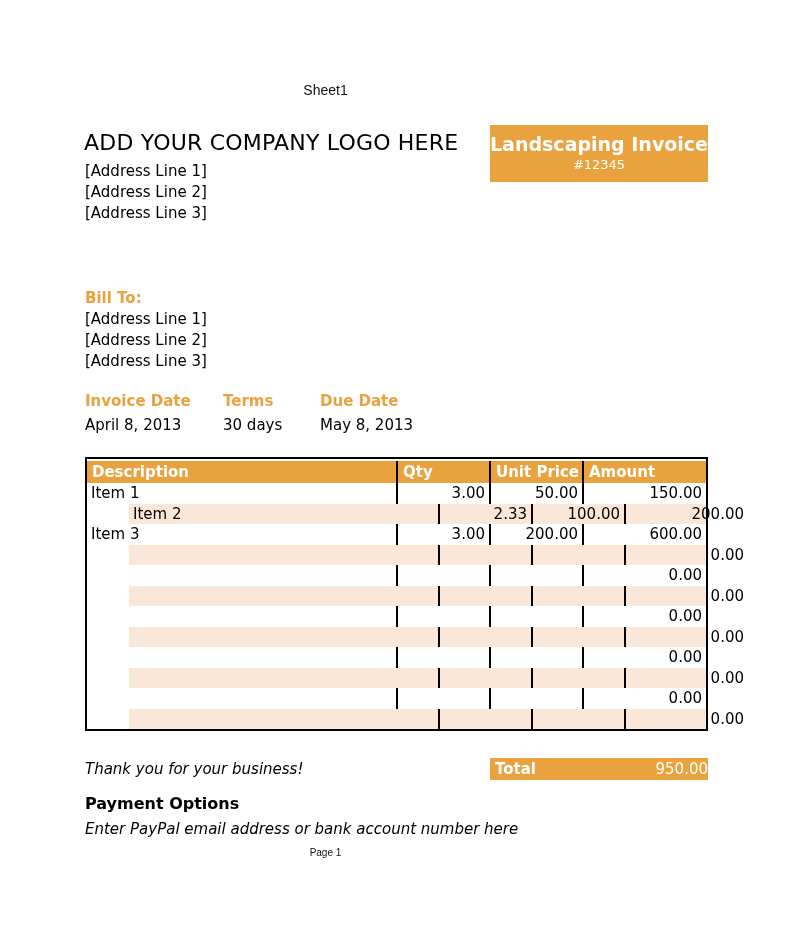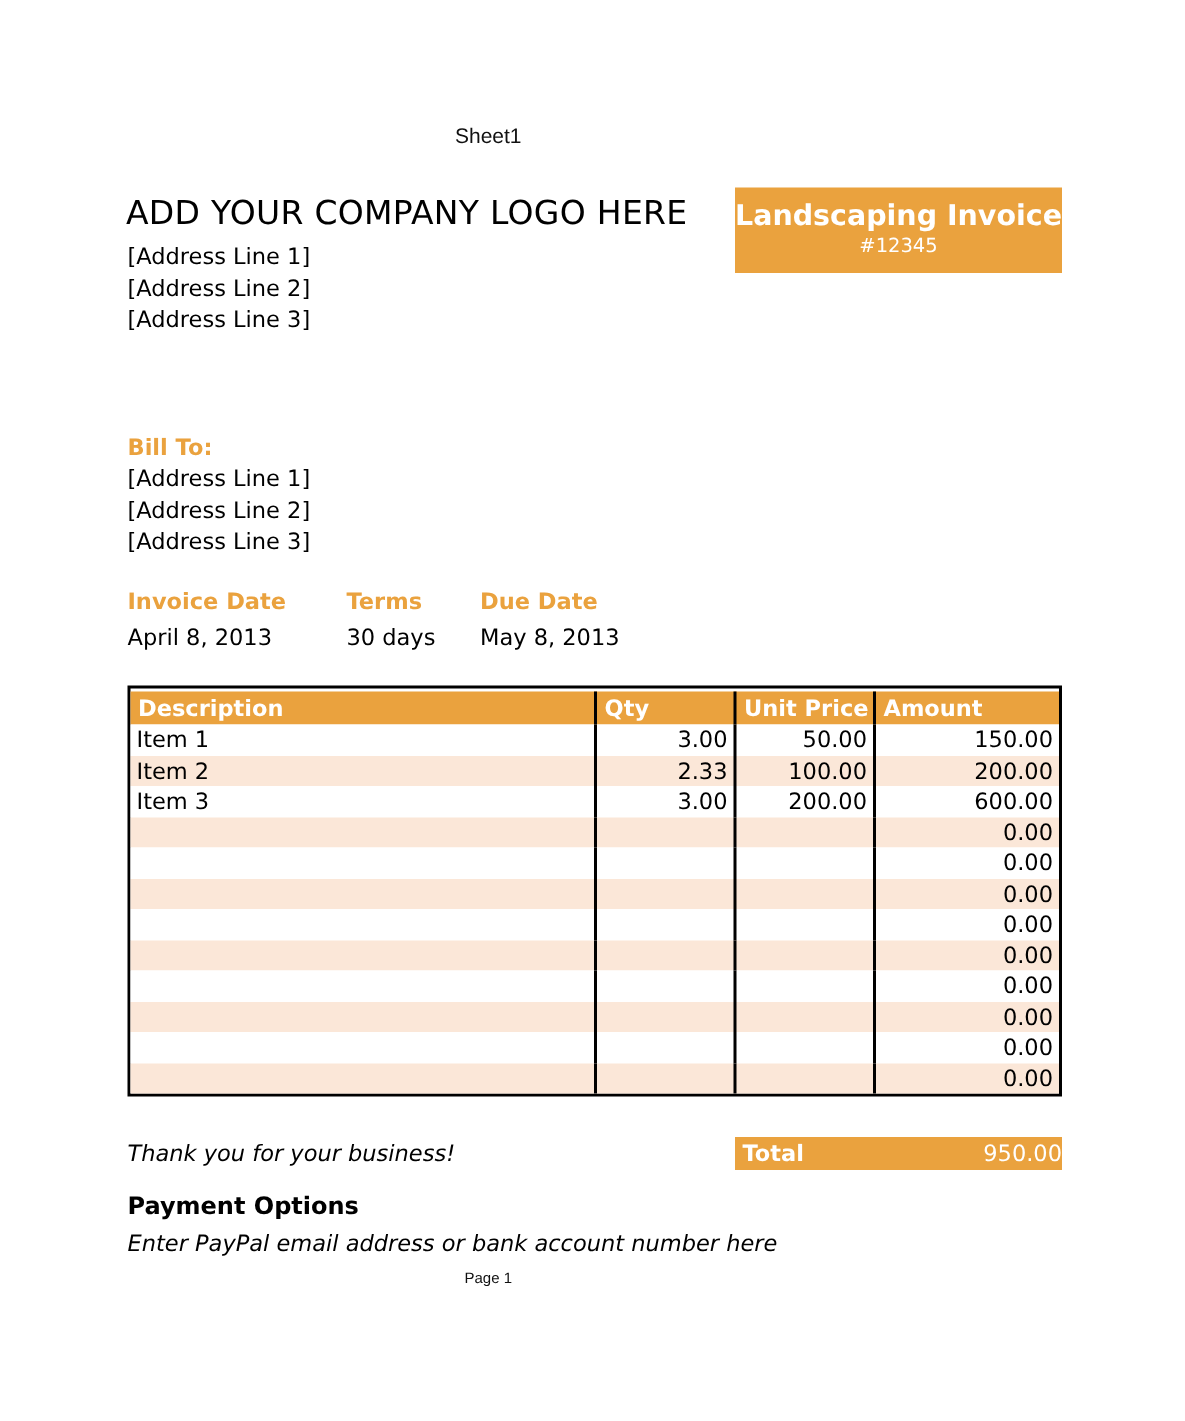--- a/index.html
+++ b/index.html
@@ -35,34 +35,34 @@
 
   .orange-label { color:var(--accent); font-weight:bold; font-size:15px; }
 
   .billto-label { left:85px; top:289px; }
   .billto-address { top:309px; }
 
   .meta-col { top:392px; }
   .meta-col .lbl { font-size:15px; }
   .meta-col .val { font-size:15px; color:#000; margin-top:6px; }
   .meta-invoice-date { left:85px; }
-  .meta-terms { left:223px;margin-left:8px; }
+  .meta-terms { left:223px; }
   .meta-due-date { left:320px; }
 
   .items-table {
     left:85px; top:457px; width:623px;
     border:2px solid #000; background:#fff;
   }
   .trow, .thead-row { display:grid; grid-template-columns:309px 93px 93px 124px; }
   .thead-row {
     margin-top:2px; height:22px; background:var(--accent);
     color:#fff; font-weight:bold; font-size:15px; line-height:22px;
   }
   .trow { height:20.5px; font-size:15px; line-height:20.5px; color:#000; background:#fff; }
-  .trow.stripe { background:var(--stripe); }
+  .trow.stripe { background:var(--stripe);margin-left:42px; }
   .cell { overflow:hidden; white-space:nowrap;padding-left:16px; }
   .cell.left  { text-align:left;  padding-left:4px; }
   .cell.right { text-align:right; padding-right:4px; }
   .thead-row .cell { padding-left:5px; }
   .thead-row .cell + .cell, .trow .cell + .cell { border-left:2px solid #000; }
 
   .thanks { left:85px; top:760px; font-size:15px; font-style:italic; color:#000; }
 
   .total-bar {
     left:490px; top:758px; width:218px; height:22px;

